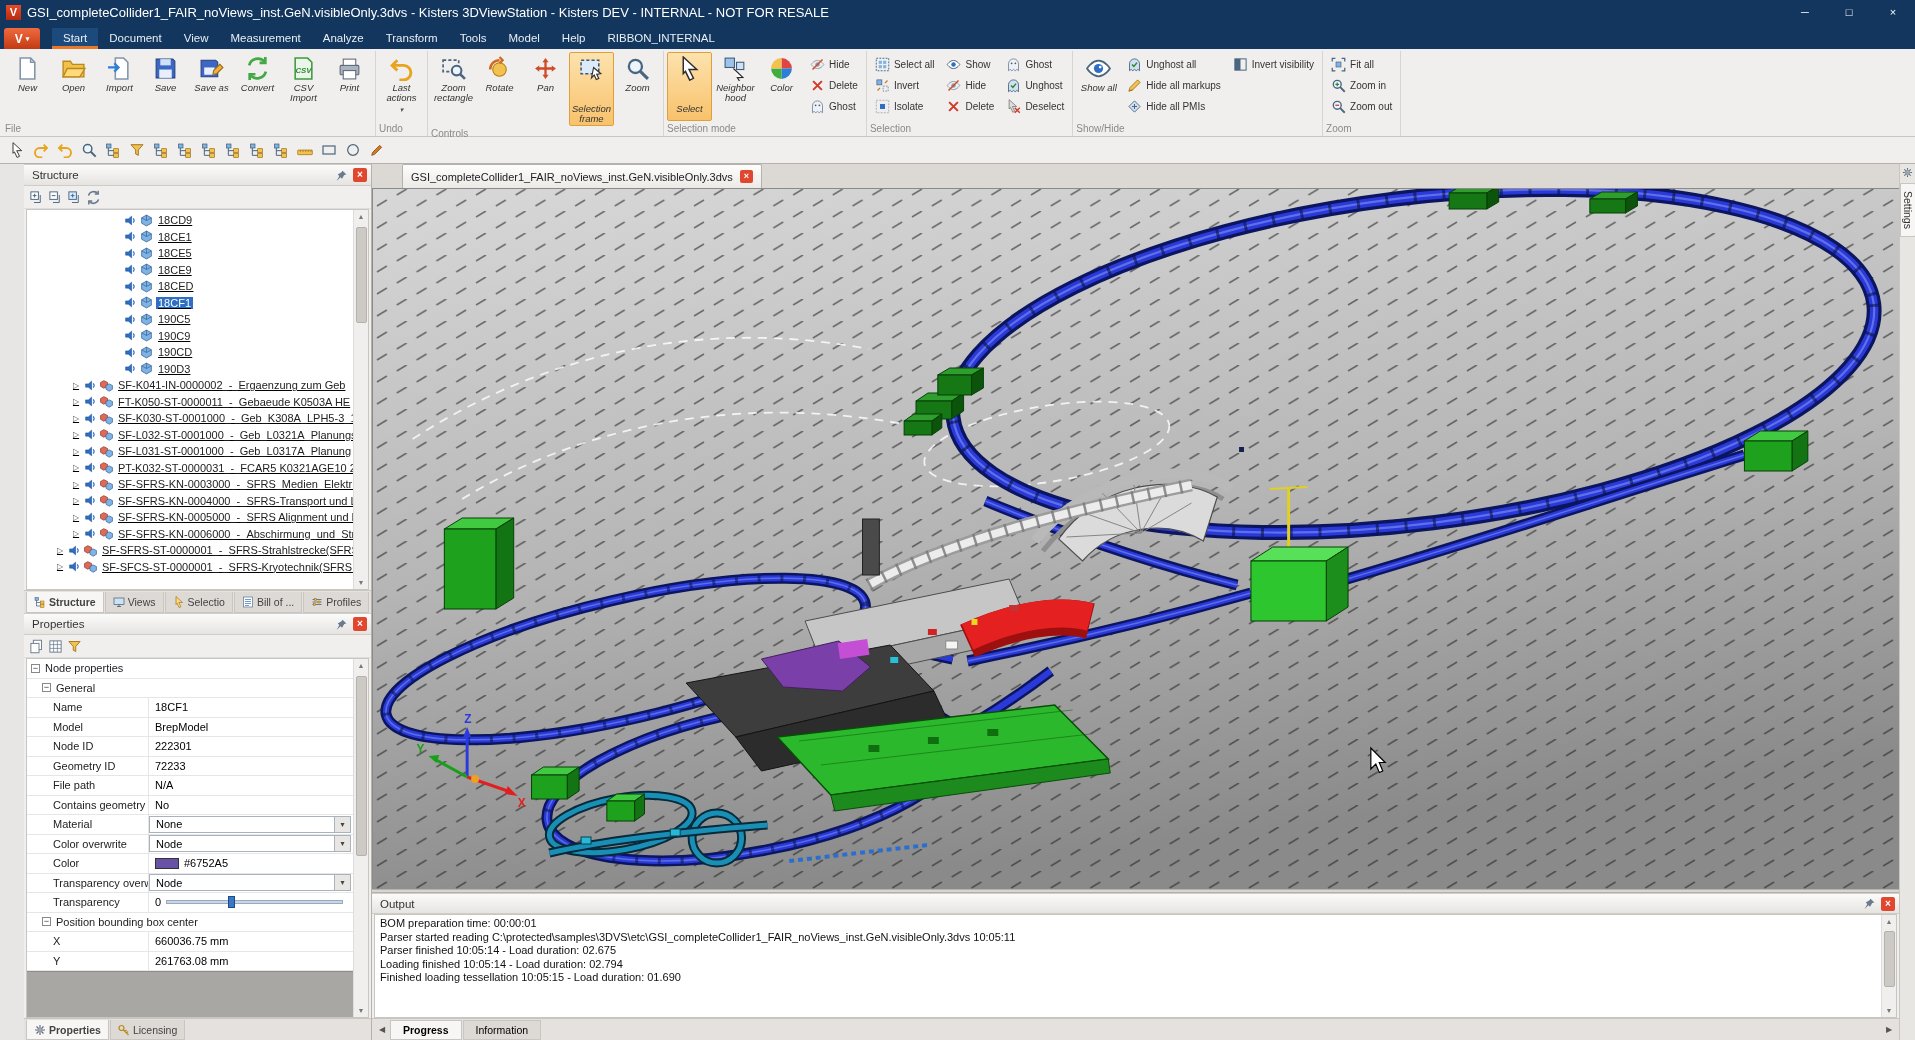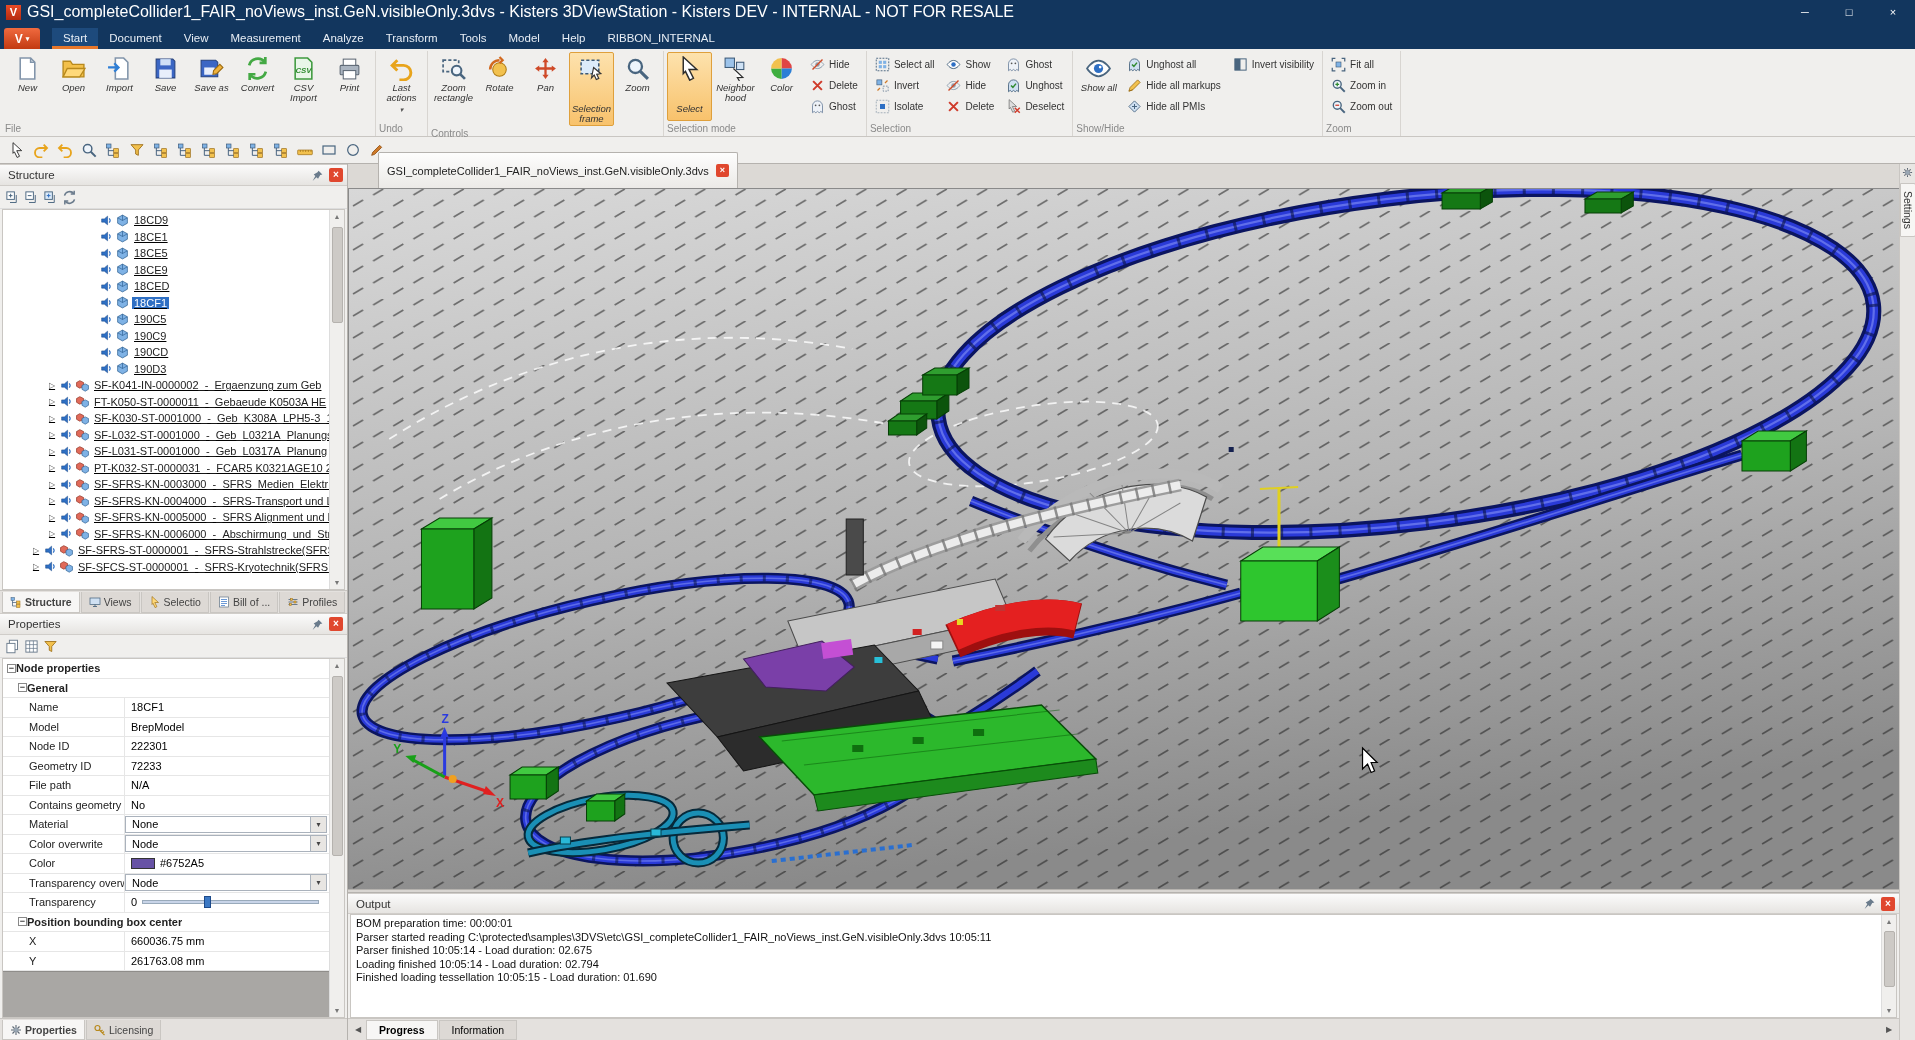--- a/index.html
+++ b/index.html
@@ -2,21 +2,21 @@
 <html><head>
 <meta charset="utf-8">
 <style>
   * { margin:0; padding:0; box-sizing:border-box; }
   html,body { width:1915px; height:1040px; overflow:hidden; font-family:"Liberation Sans",sans-serif; font-size:12px; background:#e8e6e4; }
   .app { width:1915px; height:1040px; display:flex; flex-direction:column; }
 
   
   .titlebar { height:24px; background:#12365e; color:#fff; display:flex; align-items:center; padding-left:6px; gap:6px; flex:0 0 auto; }
   .title-logo { width:15px; height:15px; background:linear-gradient(#e84b27,#b52a10); color:#fff; font-weight:bold; font-size:11px; display:flex; align-items:center; justify-content:center; flex:0 0 auto; }
-  .title-text { font-size:16px; white-space:nowrap; overflow:hidden; }
+  .title-text { font-size:13px; white-space:nowrap; overflow:hidden; }
   .win-controls { margin-left:auto; display:flex; flex:0 0 auto; }
   .win-btn { width:44px; height:24px; display:flex; align-items:center; justify-content:center; font-size:11px; color:#fff; }
 
   
   .menubar { height:25px; background:#12365e; display:flex; align-items:flex-end; padding-left:4px; flex:0 0 auto; }
   .v-button { width:36px; height:21px; background:linear-gradient(#f06a3f,#c23a12); border-radius:3px 3px 0 0; color:#fff; font-weight:bold; display:flex; align-items:center; justify-content:center; gap:3px; margin-right:12px; font-size:12px; }
   .v-arrow { font-size:7px; }
   .menu-tab { color:#e8eef5; font-size:11.5px; padding:4px 11px 5px; white-space:nowrap;text-align:right; }
   .menu-tab.active { background:#1d4a7c; border-bottom:3px solid #e8772a; padding-bottom:2px; }
 
@@ -35,21 +35,21 @@
   .rgrid { display:grid; grid-template-rows:repeat(3,21px); grid-auto-flow:column; column-gap:2px; padding-top:2px; }
   .rsmall { display:flex; align-items:center; gap:4px; font-size:10px; color:#333; padding:1px 4px; height:20px; border:1px solid transparent; border-radius:2px; white-space:nowrap; }
   .rsmall .ricn-s { width:15px; height:15px; flex:0 0 auto; }
 
   
   .quickbar { height:27px; background:#f0efed; border-bottom:1px solid #b5b2ae; display:flex; align-items:center; gap:2px; padding:0 6px; flex:0 0 auto; }
   .qbtn { width:22px; height:22px; display:flex; align-items:center; justify-content:center; border-radius:2px; }
   .qbtn svg { width:16px; height:16px; }
 
   
-  .main { flex:1; display:flex; min-height:0; }
+  .main { flex:1; display:flex; min-height:0;margin-left:24px; }
   .left { width:348px; flex:0 0 auto; display:flex; flex-direction:column; background:#f0efed; border-right:1px solid #b5b2ae; min-height:0; }
   .panel-hd { height:22px; flex:0 0 auto; display:flex; align-items:center; padding:0 4px 0 8px; background:linear-gradient(#fbfbfb,#e6e4e1); border-top:1px solid #d0cdc9; border-bottom:1px solid #d0cdc9; font-size:11.5px; color:#333; gap:5px; }
   .panel-hd .sp { flex:1; }
   .hd-icn { width:13px; height:13px; }
   .hd-close { width:14px; height:14px; background:#e0472e; color:#fff; font-size:10px; line-height:14px; text-align:center; border-radius:2px; font-weight:bold; }
   .mini-toolbar { height:23px; flex:0 0 auto; display:flex; align-items:center; gap:4px; padding:0 5px; background:#f0efed; border-bottom:1px solid #ddd; }
   .mini-toolbar svg { width:15px; height:15px; }
 
   .tree-wrap { flex:1; min-height:0; background:#fff; border:1px solid #c9c6c2; margin:0 2px; overflow:hidden; display:flex; }
   .tree { flex:1; overflow:hidden; padding-top:2px;text-decoration:underline; }
@@ -67,21 +67,21 @@
   .vscroll .thumb { width:11px; border-radius:2px; background:#cdcac6; border:1px solid #b5b2ae; }
 
   .panel-tabs { height:23px; flex:0 0 auto; display:flex; align-items:stretch; background:#e4e1de; border-top:1px solid #c9c6c2; padding:1px 0 0 2px; gap:1px; }
   .ptab { display:flex; align-items:center; gap:3px; padding:0 7px; font-size:10.5px; color:#444; border:1px solid #c9c6c2; border-top:none; background:#ddd9d5; white-space:nowrap; }
   .ptab.active { background:#f7f6f5; font-weight:bold; }
   .ptab svg { width:12px; height:12px; }
 
   .props-wrap { height:360px; flex:0 0 auto; margin:0 2px; background:#fff; border:1px solid #c9c6c2; display:flex; overflow:hidden; }
   .props { flex:1; display:flex; flex-direction:column; overflow:hidden; font-size:11px; }
   .prow { display:flex; height:19.5px; flex:0 0 auto; align-items:center; border-bottom:1px solid #e6e6e6; }
-  .prow.group { font-weight:bold; }
+  .prow.group { font-weight:normal; gap:5px; }
   .prow.g0 { padding-left:4px; }
   .prow.g1 { padding-left:15px; }
   .ptoggle { display:none; width:9px; height:9px; border:1px solid #888; font-size:9px; line-height:7px; text-align:center; color:#333; background:#fff; flex:0 0 auto; }
   .prow.group .ptoggle { display:block; }
   .prow.group .ptoggle::before { content:"−"; }
   .plabel { width:122px; flex:0 0 auto; padding-left:26px; color:#222; border-right:1px solid #e6e6e6; overflow:hidden; white-space:nowrap; height:100%; display:flex; align-items:center; }
   .prow.group .plabel { width:auto; border:none; padding-left:0; }
   .pval { flex:1; display:flex; align-items:center; padding:0 2px 0 6px; gap:5px; height:100%; position:relative; overflow:hidden; white-space:nowrap; }
   .prow.dd .pval { border:1px solid #aab2bc; background:#fff; height:17px; margin-right:2px; }
   .prow.dd .pval::after { content:"▾"; position:absolute; right:0; top:0; bottom:0; width:15px; background:#e8e6e3; border-left:1px solid #aab2bc; font-size:8px; text-align:center; line-height:15px; color:#444; }
@@ -90,21 +90,21 @@
   .pslider { display:none; position:relative; flex:1; height:4px; background:#c8d4e8; border:1px solid #9ab; margin-right:8px; }
   .prow.slider .pslider { display:block; }
   .pthumb { position:absolute; left:35%; top:-5px; width:7px; height:12px; background:#3b78c4; border:1px solid #1d4a8a; }
   .props-filler { flex:1; background:#a9a7a4; border-top:1px solid #8f8d8a; }
 
   .bottom-tabs { height:22px; flex:0 0 auto; display:flex; align-items:stretch; background:#e4e1de; border-top:1px solid #c9c6c2; padding:1px 0 0 2px; gap:1px; }
 
   
   .center { flex:1; display:flex; flex-direction:column; min-width:0; min-height:0; background:#f0efed; }
   .doc-tabbar { height:25px; flex:0 0 auto; background:#dcd9d5; display:flex; align-items:flex-end; padding:2px 2px 0 30px; border-bottom:1px solid #8a8a8a; }
-  .doc-tab { height:36px; background:linear-gradient(#fdfdfd,#eceae7); border:1px solid #b5b2ae; border-bottom:none; display:flex; align-items:center; gap:7px; padding:0 8px; font-size:11px; color:#222; border-radius:2px 2px 0 0; }
+  .doc-tab { height:24px; background:linear-gradient(#fdfdfd,#eceae7); border:1px solid #b5b2ae; border-bottom:none; display:flex; align-items:center; gap:7px; padding:0 8px; font-size:11px; color:#222; border-radius:2px 2px 0 0; }
   .doc-close { width:13px; height:13px; background:#e0472e; border-radius:2px; color:#fff; font-size:9px; font-weight:bold; text-align:center; line-height:13px; }
   .viewport { flex:1; position:relative; min-height:0; overflow:hidden; border-left:1px solid #8a8a8a; }
   .scene { position:absolute; inset:0; width:100%; height:100%; display:block; }
   .splitter { height:4px; flex:0 0 auto; background:#d8d5d1; border-top:1px solid #b5b2ae; border-bottom:1px solid #b5b2ae; }
   .output-hd { height:21px; }
   .output-wrap { height:104px; flex:0 0 auto; background:#fff; border:1px solid #c9c6c2; margin:0 2px; display:flex; overflow:hidden; }
   .output-body { flex:1; padding:2px 5px; overflow:hidden; }
   .oline { font-size:11px; line-height:13.5px; color:#111; white-space:nowrap; }
   .output-tabs { height:22px; flex:0 0 auto; display:flex; align-items:center; background:#e4e1de; border-top:1px solid #c9c6c2; padding:0 2px; }
   .otab-arrow { width:16px; text-align:center; font-size:8px; color:#555; }

